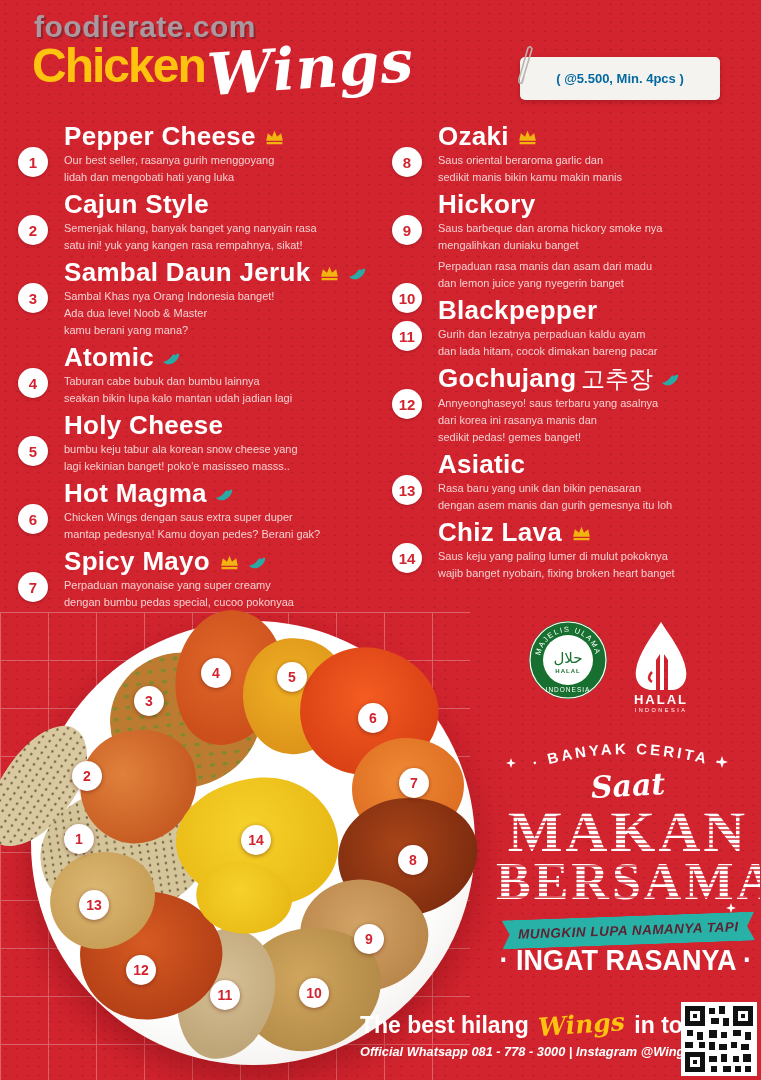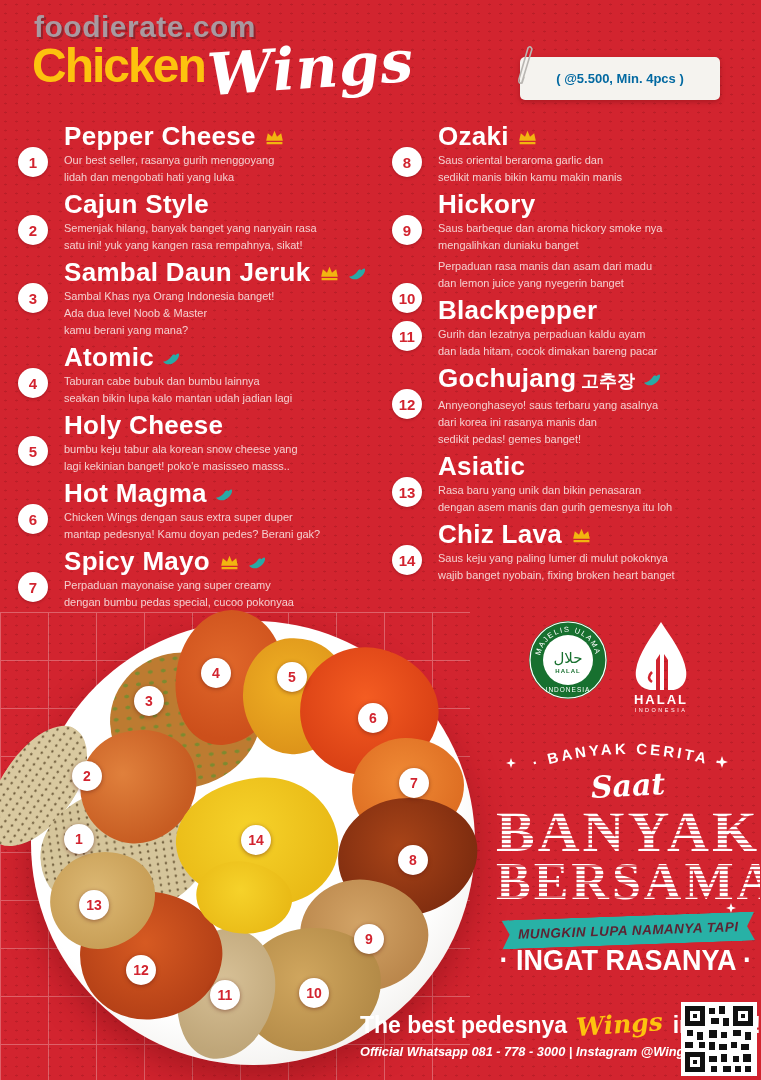--- a/index.html
+++ b/index.html
@@ -43,21 +43,21 @@
   .col-left{left:16px;}
   .col-right{left:390px;}
   .menu-item{position:relative;padding-left:48px;margin-bottom:4px;}
   .num{
     position:absolute;left:2px;top:25px;width:30px;height:30px;border-radius:50%;
     background:#fff;color:#d2242f;font-weight:bold;font-size:15px;
     display:flex;align-items:center;justify-content:center;
     box-shadow:0 1px 3px rgba(100,10,15,.4);
   }
   .mi-title{font-size:26px;line-height:28px;font-weight:800;letter-spacing:.3px;}
-  .mi-kr{font-size:18px;font-weight:bold;letter-spacing:0;text-align:center;}
+  .mi-kr{font-size:24px;font-weight:normal;letter-spacing:0;text-align:center;}
   .mi-desc{
     font-size:11px;line-height:17px;color:#f4cfcf;margin-top:2px;
     white-space:pre-line;
   }
   .badge-ic{display:inline-block;vertical-align:baseline;margin-left:4px;}
   
   .grid-pattern{
     position:absolute;left:0;top:612px;width:470px;height:468px;z-index:1;opacity:.28;
     background-image:linear-gradient(#fff 1.5px, transparent 1.5px),
                      linear-gradient(90deg,#fff 1.5px, transparent 1.5px);
@@ -365,37 +365,37 @@
 <div class="tagline">
   <svg width="264" height="54" viewBox="0 0 264 54">
     <defs>
         <path id="arcPath" d="M16,50 Q132,6 248,50"></path>
       </defs>
     <text font-size="15" font-weight="bold" fill="#fff" letter-spacing="3" font-family="Liberation Sans, sans-serif">
       <textPath href="#arcPath" startOffset="50%" text-anchor="middle">· BANYAK CERITA ·</textPath>
     </text>
   </svg>
   <span class="saat">Saat</span>
-  <span class="stripey makan">BANYAK</span>
+  <span class="stripey makan">MAKAN</span>
   <span class="stripey bersama">BERSAMA</span>
   <div><span class="ribbon">MUNGKIN LUPA NAMANYA TAPI</span></div>
   <div class="emphasis-row">
     <svg width="28" height="16" viewBox="0 0 28 16">
         <path d="M2 10 L10 3 L7 9 L16 2 L12 9 L21 4 L17 11 L26 7" stroke="#f5b914" stroke-width="3" fill="none" stroke-linejoin="round" stroke-linecap="round"></path>
       </svg>
     <span class="emphasis">· INGAT RASANYA ·</span>
     <svg width="28" height="16" viewBox="0 0 28 16" style="transform:scaleX(-1)">
         <path d="M2 10 L10 3 L7 9 L16 2 L12 9 L21 4 L17 11 L26 7" stroke="#f5b914" stroke-width="3" fill="none" stroke-linejoin="round" stroke-linecap="round"></path>
       </svg>
   </div>
 </div>
 
 <div class="footer">
   <div class="foot-line1">
-    <span>The best pedesnya</span>
+    <span>The best hilang</span>
     <span class="foot-script">Wings</span>
     <span>in town!</span>
   </div>
   <div class="foot-contact">Official Whatsapp 081 - 778 - 3000 | Instagram @WingzOWingz</div>
 </div>
 <svg class="qr" width="76" height="74" viewBox="0 0 38 37">
   <rect x="0" y="0" width="38" height="37" fill="#fff"></rect>
   <g fill="#111">
     <rect x="2" y="2" width="10" height="10"></rect>
       <rect x="26" y="2" width="10" height="10"></rect>

